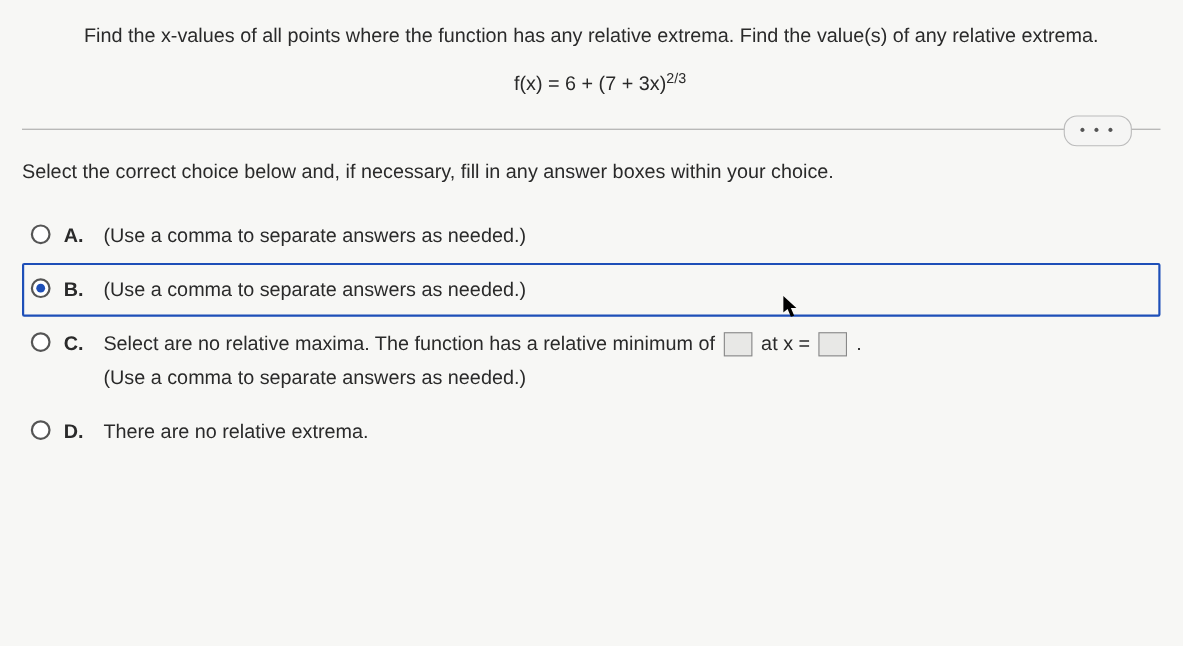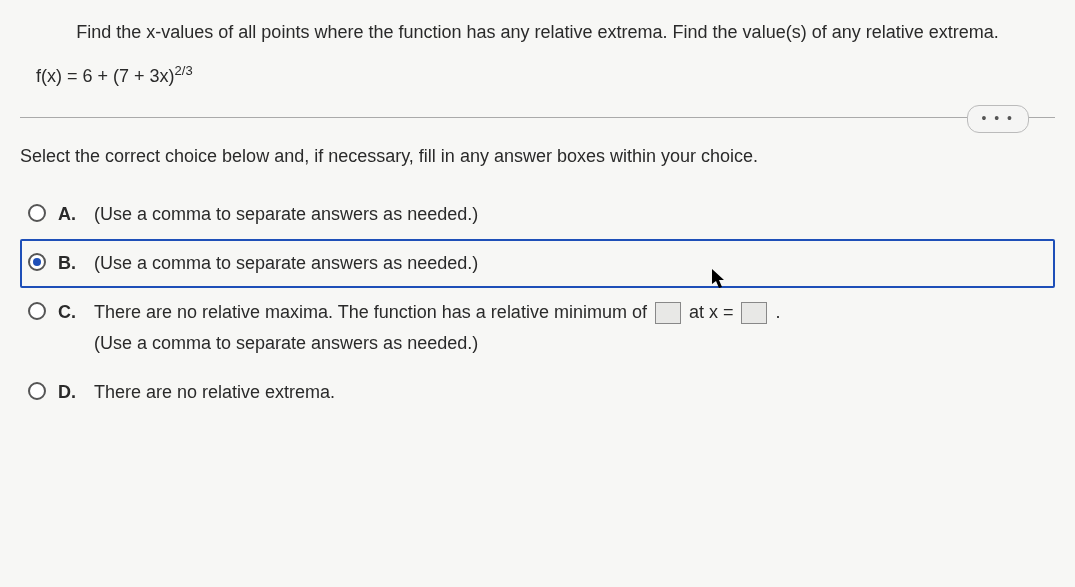--- a/index.html
+++ b/index.html
@@ -8,21 +8,21 @@
       background: #f7f7f5;
       width: 1075px;
       height: 587px;
       padding: 18px 20px;
       color: #2a2a2a;
       font-size: 18px;
       line-height: 1.6;
       position: relative;
     }
     .prompt { margin-bottom: 14px; text-align: center; }
-    .formula { margin: 10px 0 20px 16px; font-size: 18px; }
+    .formula { margin: 10px 0 20px 16px; font-size: 18px; text-align: center; }
     .formula sup { font-size: 13px; vertical-align: super; }
     .divider {
       border: none;
       border-top: 1px solid #aaa;
       margin: 26px 0 24px 0;
       position: relative;
     }
     .dots-pill {
       position: absolute;
       right: 26px;
@@ -124,21 +124,21 @@
           <path d="M0 0 L0 15 L4 12 L7 19 L10 18 L7 11 L12 11 Z" fill="#000"></path>
         </svg>
     </div>
   </div>
 
   <div class="choice-row">
     <div class="radio"></div>
     <div class="choice-label">C.</div>
     <div class="choice-body">
       <div class="main-line">
-        <span>There are no relative maxima. The function has a relative minimum of </span><span class="blank"></span><span class="nowrap"> at x = </span><span class="blank"></span><span> .</span>
+        <span>Select are no relative maxima. The function has a relative minimum of </span><span class="blank"></span><span class="nowrap"> at x = </span><span class="blank"></span><span> .</span>
       </div>
       <div class="hint">(Use a comma to separate answers as needed.)</div>
     </div>
   </div>
 
   <div class="choice-row">
     <div class="radio"></div>
     <div class="choice-label">D.</div>
     <div class="choice-body">
       <div class="main-line">There are no relative extrema.</div>

